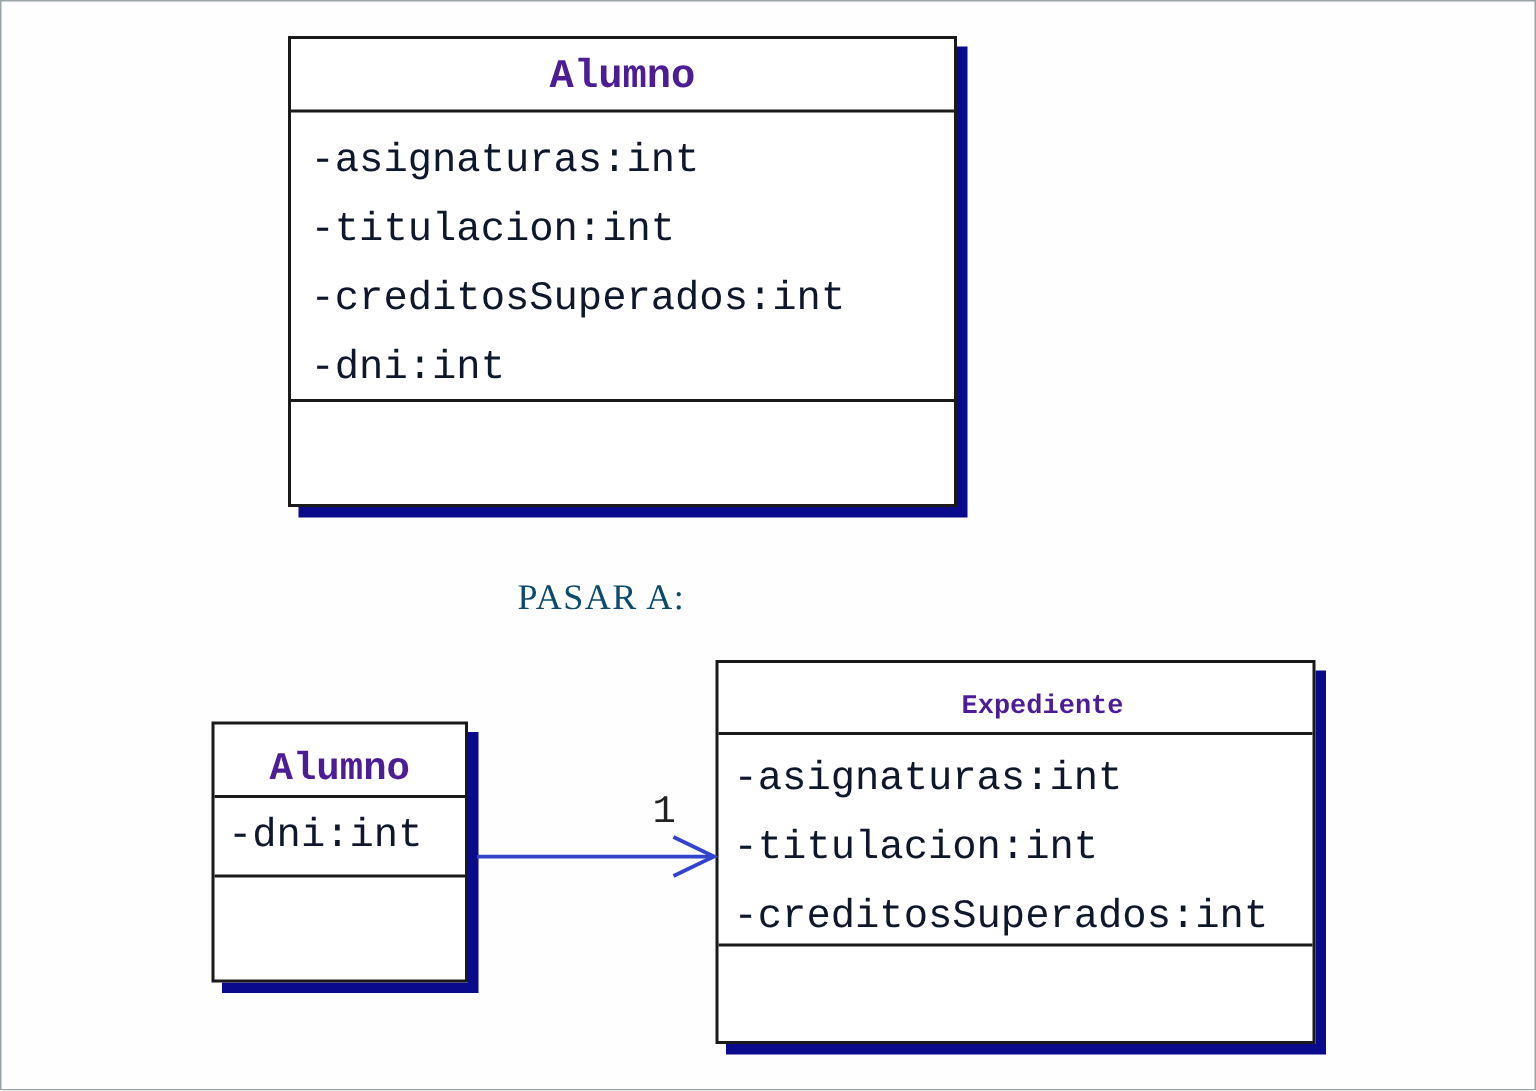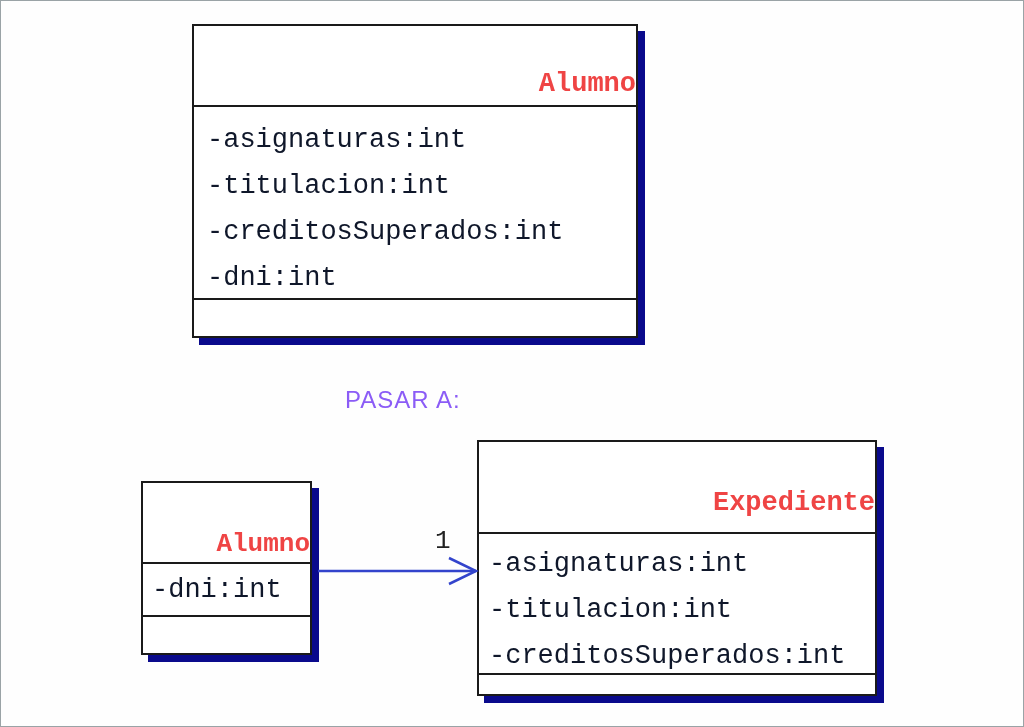--- a/index.html
+++ b/index.html
@@ -12,30 +12,30 @@
     position: absolute; left: 0; top: 0; width: 1022px; height: 725px;
     border: 1px solid #9aa3a6; background: #fefefe;
   }
   .uml-class {
     position: absolute; background: #ffffff; border: 2px solid #1a1a1a;
     box-shadow: 7px 7px 0 #0a0a8c; box-sizing: border-box;
   }
   .uml-header {
     box-sizing: border-box; border-bottom: 2px solid #1a1a1a;
     font-family: "Liberation Mono", "DejaVu Sans Mono", monospace;
-    font-weight: bold; color: #ef4444; text-align: right; margin-top: 32px;
+    font-weight: bold; color: #4c1d95; text-align: center;
   }
   .uml-attrs { box-sizing: border-box; border-bottom: 2px solid #1a1a1a; }
   .uml-attr {
     color: #0f172a; white-space: nowrap;
     font-family: "Liberation Mono", "DejaVu Sans Mono", monospace;
   }
   .caption {
-    position: absolute; color: #8b5cf6; font-size: 24px;
-    font-family: Liberation Sans, sans-serif;
+    position: absolute; color: #0c4a6e; font-size: 24px;
+    font-family: Liberation Serif, serif;
     letter-spacing: 1px;
   }
   .mult {
     position: absolute; color: #222; font-size: 26px;
     font-family: "Liberation Mono", "DejaVu Sans Mono", monospace;
   }
   svg.assoc { position: absolute; left: 0; top: 0; overflow: visible; }
 </style>
 </head>
 <body>
@@ -57,21 +57,21 @@
 
 <div class="uml-class" style="left:141px; top:481px; width:171px; height:174px;">
   <div class="uml-header" style="height:49px; line-height:58px; font-size:26px;">Alumno</div>
   <div class="uml-attrs" style="height:53px; padding-left:9px;">
     <div class="uml-attr" style="font-size:27px; height:50px; line-height:52px;">-dni:int</div>
   </div>
   <div class="uml-ops"></div>
 </div>
 
 <div class="uml-class" style="left:477px; top:440px; width:400px; height:256px;">
-  <div class="uml-header" style="height:60px; line-height:58px; font-size:27px; padding-left:36px;">Expediente</div>
+  <div class="uml-header" style="height:48px; line-height:58px; font-size:18px; padding-left:36px;">Expediente</div>
   <div class="uml-attrs" style="height:141px; padding-top:7px; padding-left:10px;">
     <div class="uml-attr" style="font-size:27px; height:46px; line-height:46px;">-asignaturas:int</div>
     <div class="uml-attr" style="font-size:27px; height:46px; line-height:46px;">-titulacion:int</div>
     <div class="uml-attr" style="font-size:27px; height:46px; line-height:46px;">-creditosSuperados:int</div>
   </div>
   <div class="uml-ops"></div>
 </div>
 
 <svg class="assoc" width="1024" height="727">
   <line x1="318" y1="571" x2="476" y2="571" stroke="#3344cc" stroke-width="2.5"></line>

